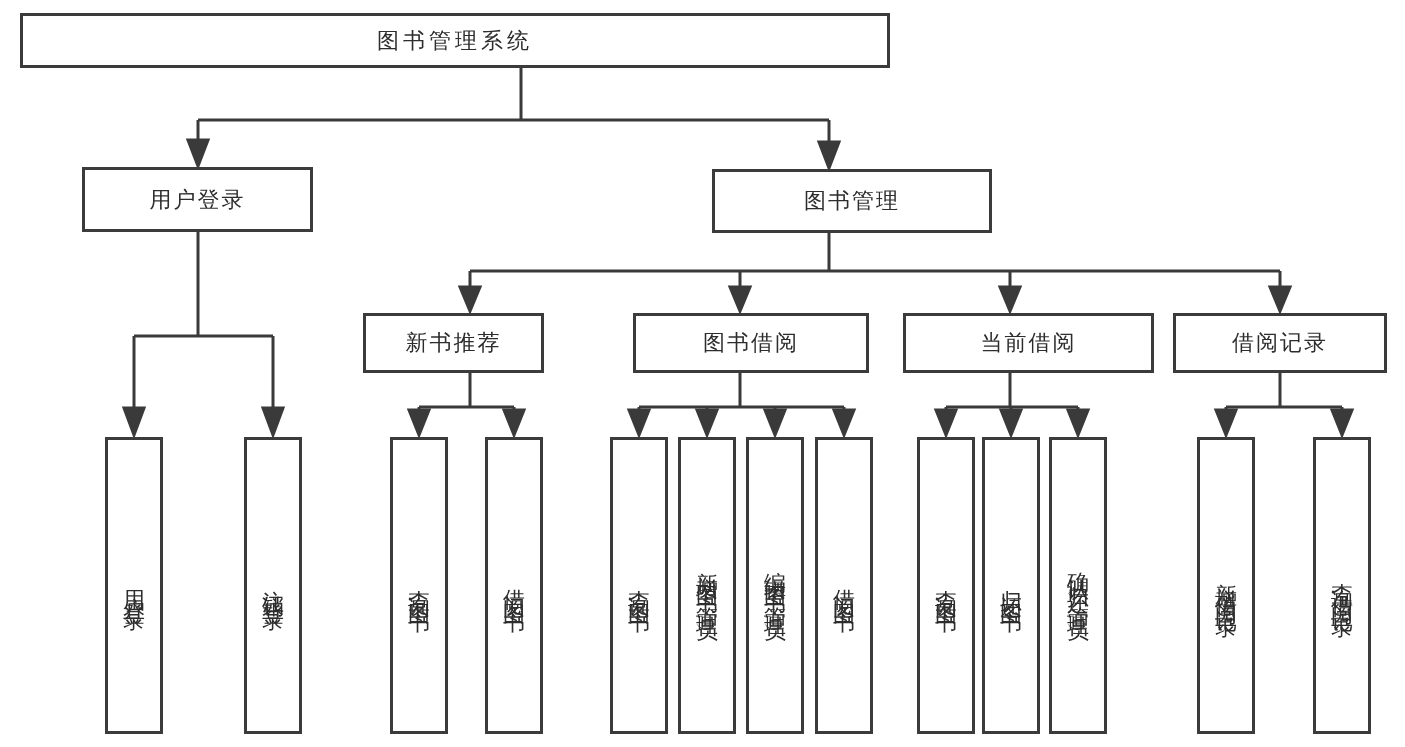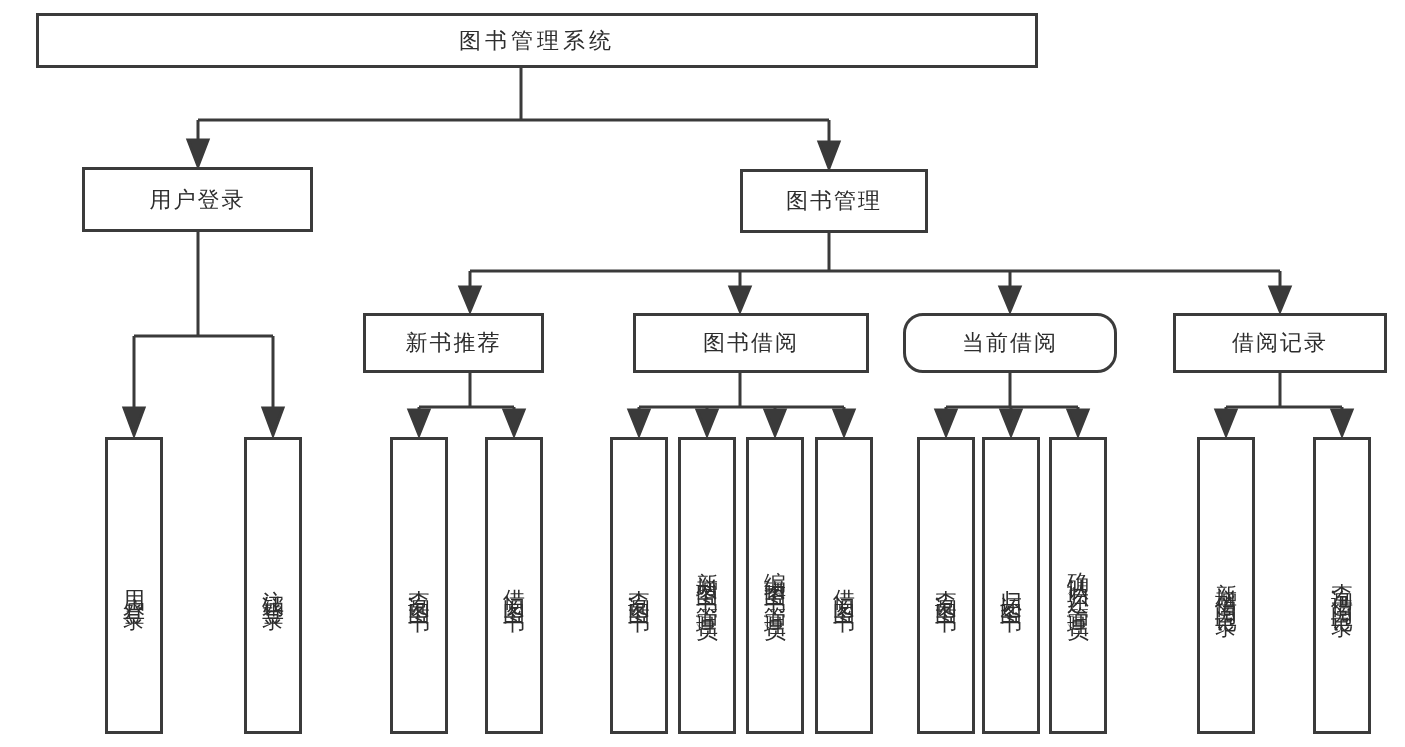--- a/index.html
+++ b/index.html
@@ -28,22 +28,22 @@
     position: absolute;
     box-sizing: border-box;
     border: 3px solid #3b3b3b;
     background: #ffffff;
     display: flex;
     align-items: center;
     justify-content: center;
     text-align: center;
   }
   .root-node {
-    left: 36px; top: 13px;
-    width: 1002px; height: 55px;
+    left: 20px; top: 13px;
+    width: 870px; height: 55px;
     font-size: 22px;
     letter-spacing: 4px;
   }
   .l2-node, .l3-node {
     font-size: 22px;
     letter-spacing: 2px;
   }
   .leaf {
     top: 437px;
     width: 58px;
@@ -115,31 +115,31 @@
     </g>
   </svg>
 
   <div class="node root-node">
     <span>图书管理系统</span>
   </div>
 
   <div class="node l2-node" style="left:82px; top:167px; width:231px; height:65px;">
     <span>用户登录</span>
   </div>
-  <div class="node l2-node" style="left:740px; top:169px; width:188px; height:64px;">
+  <div class="node l2-node" style="left:712px; top:169px; width:280px; height:64px;">
     <span>图书管理</span>
   </div>
 
   <div class="node l3-node" style="left:363px; top:313px; width:181px; height:60px;">
     <span>新书推荐</span>
   </div>
   <div class="node l3-node" style="left:633px; top:313px; width:236px; height:60px;">
     <span>图书借阅</span>
   </div>
-  <div class="node l3-node" style="left:903px; top:313px; width:214px; height:60px;border-radius:20px;">
+  <div class="node l3-node" style="left:903px; top:313px; width:251px; height:60px;">
     <span>当前借阅</span>
   </div>
   <div class="node l3-node" style="left:1173px; top:313px; width:214px; height:60px;">
     <span>借阅记录</span>
   </div>
 
   <div class="node leaf" style="left:105px;">
     <span class="vtext">用户登录</span>
   </div>
   <div class="node leaf" style="left:244px;">

